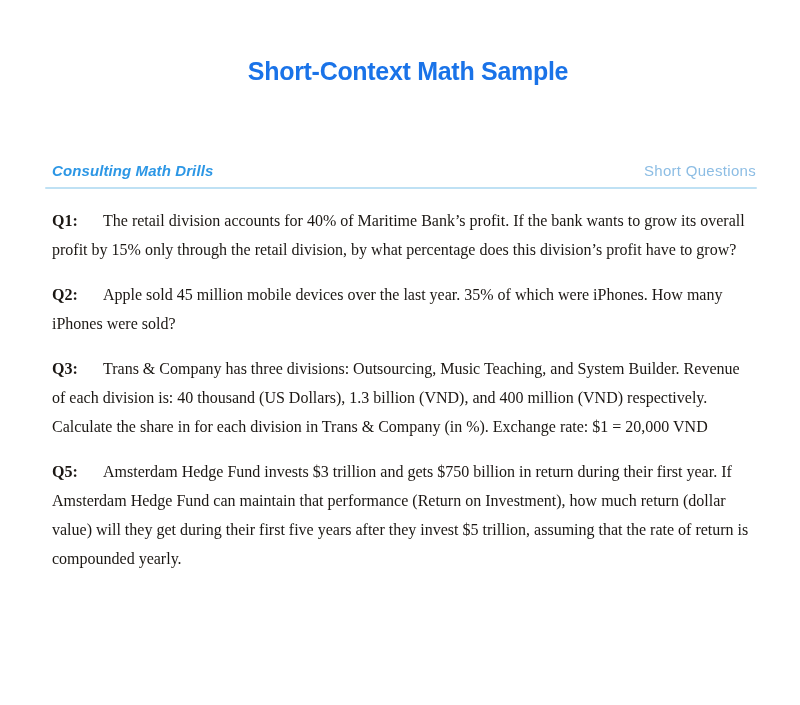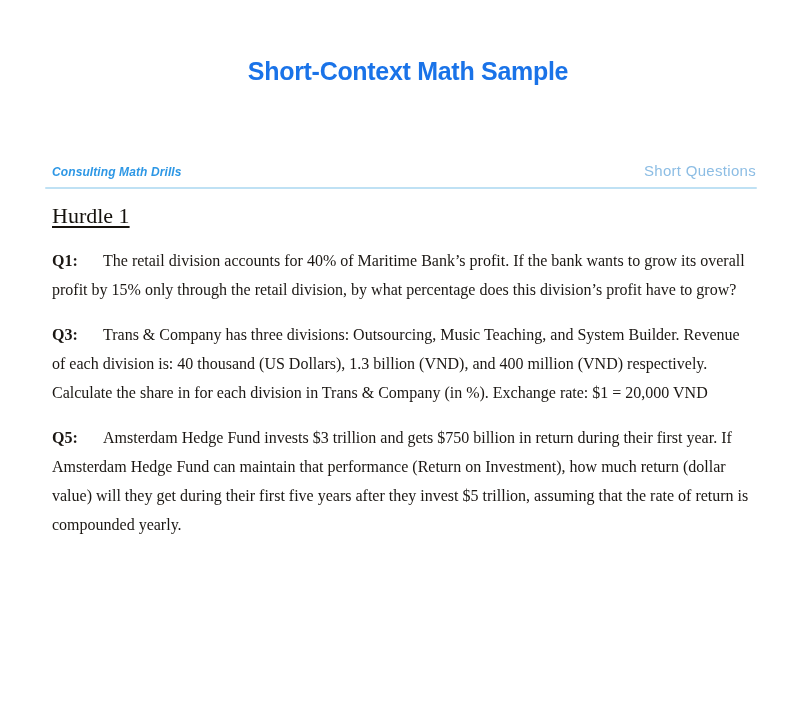--- a/index.html
+++ b/index.html
@@ -32,21 +32,21 @@
     font-family: "Liberation Sans", sans-serif;
     padding-left: 16px;
   }
   .runner {
     margin: 76px 44px 0 52px;
     display: flex;
     justify-content: space-between;
     align-items: baseline;
   }
   .runner-left {
-    font-size: 12px;
+    font-size: 15px;
     font-style: italic;
     font-weight: 700;
     color: var(--header-left-blue, #2d97e5);
     letter-spacing: 0.1px;
   }
   .runner-right {
     font-size: 15px;
     font-weight: 400;
     color: var(--header-right-blue, #8cbde4);
     letter-spacing: 0.3px;
@@ -92,27 +92,29 @@
 
   <h1 class="doc-title">Short-Context Math Sample</h1>
 
   <div class="runner">
     <span class="runner-left">Consulting Math Drills</span>
     <span class="runner-right">Short Questions</span>
   </div>
 
   <div class="divider"></div>
 
-  <h2 class="hurdle">Hurdle 1</h2>
 
   <div class="questions" id="questions">
   <p class="question">
     <span class="q-label">Q1:</span><span class="q-text">The retail division accounts for 40% of Maritime Bank’s profit. If the bank wants to grow its overall profit by 15% only through the retail division, by what percentage does this division’s profit have to grow?</span>
   </p>
 
+  <p class="question">
+    <span class="q-label">Q2:</span><span class="q-text">Apple sold 45 million mobile devices over the last year. 35% of which were iPhones. How many iPhones were sold?</span>
+  </p>
 
   <p class="question">
     <span class="q-label">Q3:</span><span class="q-text">Trans &amp; Company has three divisions: Outsourcing, Music Teaching, and System Builder. Revenue of each division is: 40 thousand (US Dollars), 1.3 billion (VND), and 400 million (VND) respectively. Calculate the share in for each division in Trans &amp; Company (in %). Exchange rate: $1 = 20,000 VND</span>
   </p>
 
 
   <p class="question">
     <span class="q-label">Q5:</span><span class="q-text">Amsterdam Hedge Fund invests $3 trillion and gets $750 billion in return during their first year. If Amsterdam Hedge Fund can maintain that performance (Return on Investment), how much return (dollar value) will they get during their first five years after they invest $5 trillion, assuming that the rate of return is compounded yearly.</span>
   </p>
 </div>

